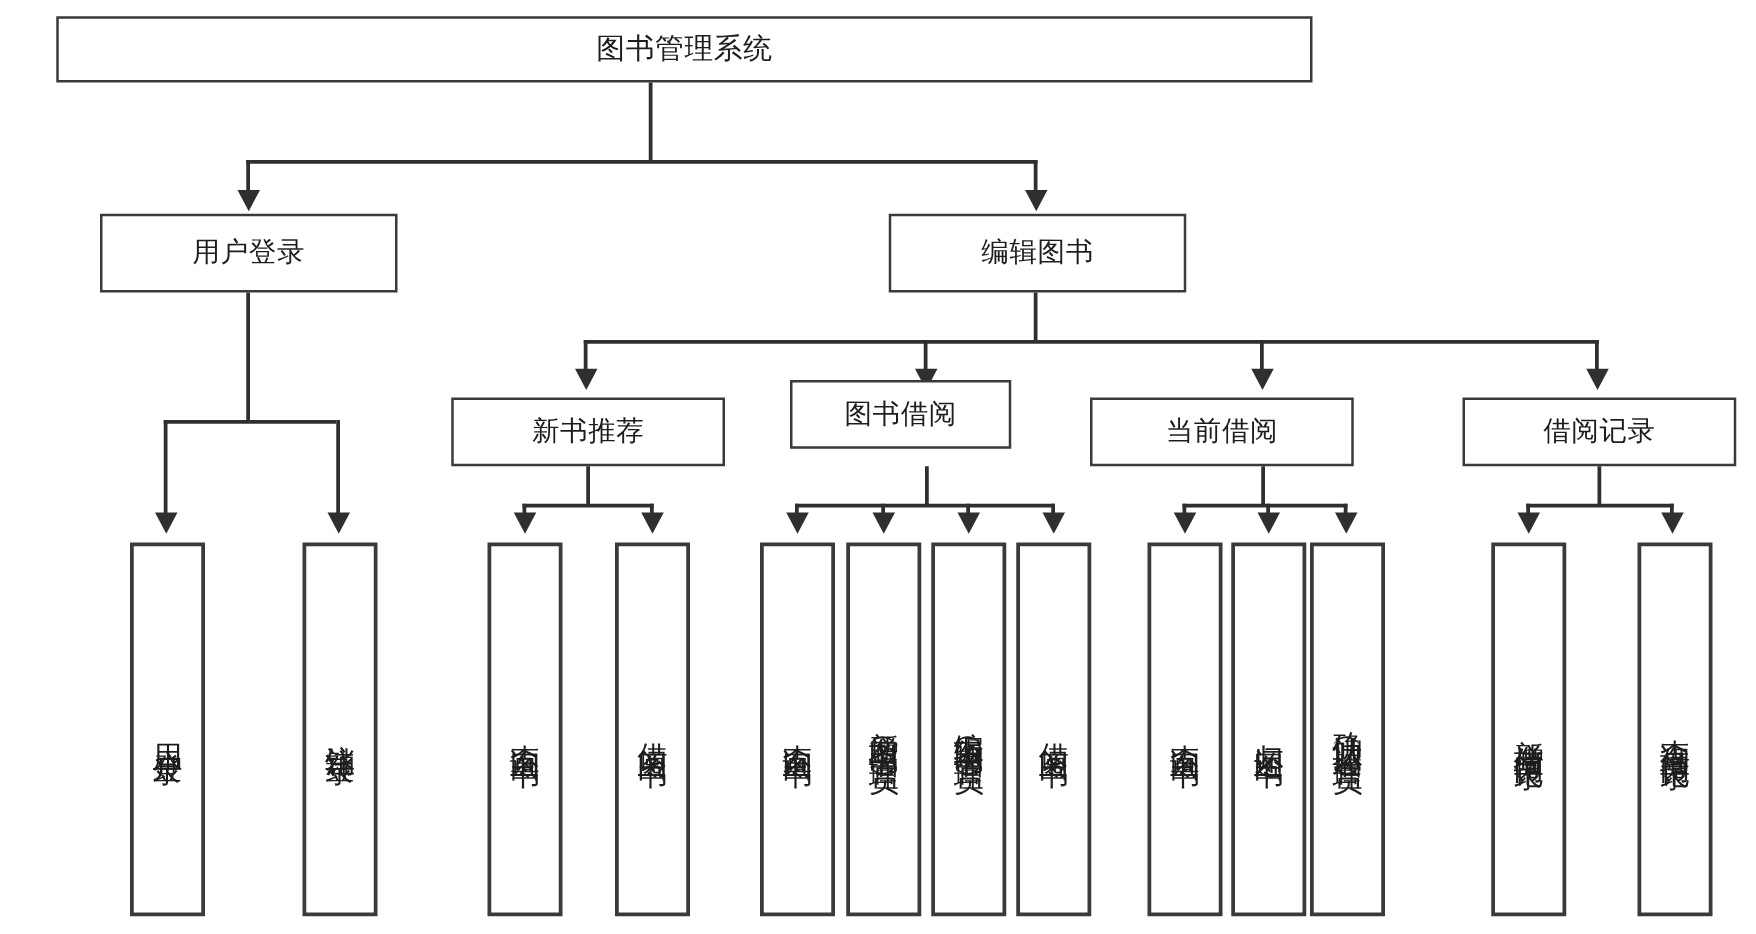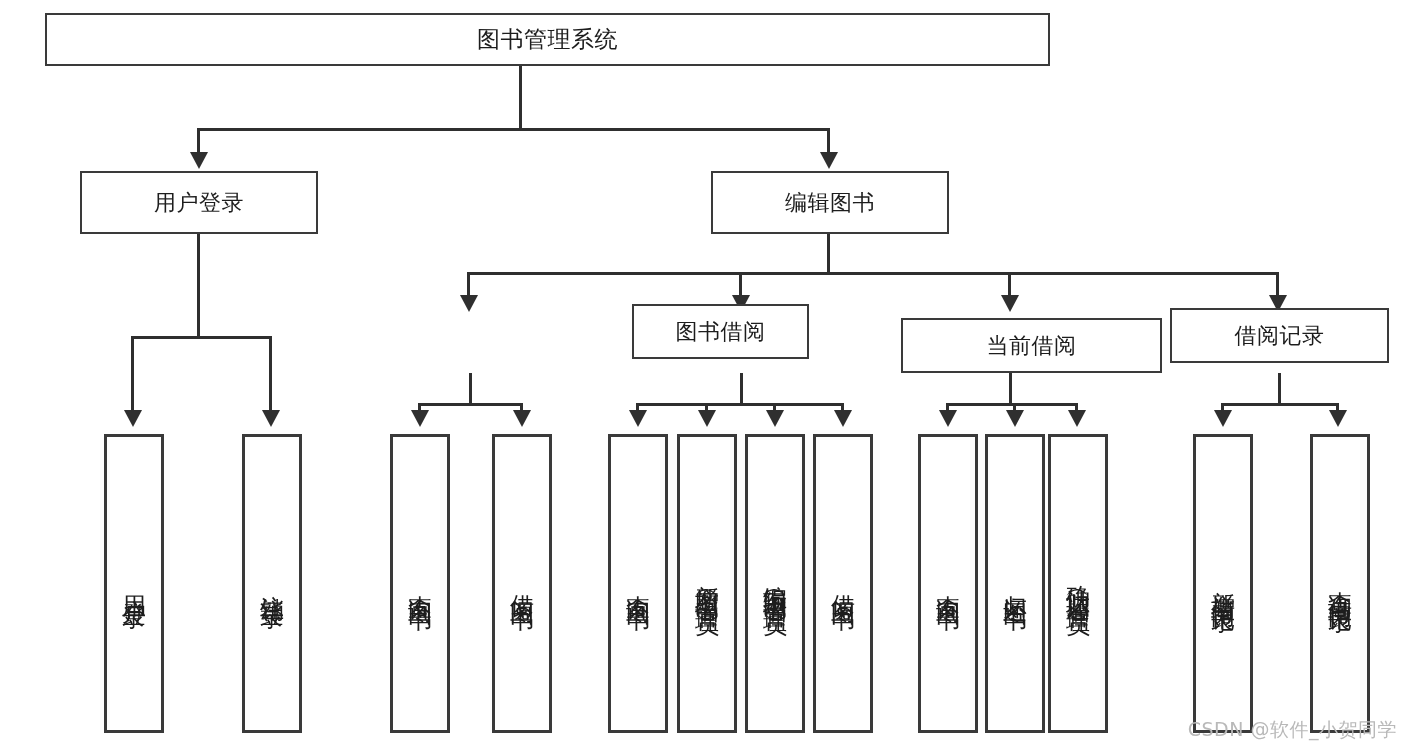--- a/index.html
+++ b/index.html
@@ -115,27 +115,30 @@
 
   <div class="seg vline" style="left:739px;top:272px;width:3px;height:25px;"></div>
   <div class="arrow" style="left:732px;top:295px;"></div>
 
   <div class="seg vline" style="left:1008px;top:272px;width:3px;height:25px;"></div>
   <div class="arrow" style="left:1001px;top:295px;"></div>
 
   <div class="seg vline" style="left:1276px;top:272px;width:3px;height:25px;"></div>
   <div class="arrow" style="left:1269px;top:295px;"></div>
 
+  <div class="node lvl2" style="left:361px;top:318px;width:219px;height:55px;">
+    <span class="label">新书推荐</span>
+  </div>
   <div class="node lvl2" style="left:632px;top:304px;width:177px;height:55px;justify-content:center;">
     <span class="label">图书借阅</span>
   </div>
-  <div class="node lvl2" style="left:901px;top:318px;width:261px;height:55px;">
+  <div class="node lvl2" style="left:872px;top:318px;width:211px;height:55px;">
     <span class="label">当前借阅</span>
   </div>
-  <div class="node lvl2" style="left:1170px;top:308px;width:219px;height:55px;">
+  <div class="node lvl2" style="left:1170px;top:318px;width:219px;height:55px;">
     <span class="label">借阅记录</span>
   </div>
 
   <div class="seg vline" style="left:469px;top:373px;width:3px;height:32px;"></div>
   <div class="seg hline" style="left:418px;top:403px;width:105px;height:3px;"></div>
   <div class="seg vline" style="left:418px;top:403px;width:3px;height:10px;"></div>
   <div class="arrow" style="left:411px;top:410px;"></div>
   <div class="seg vline" style="left:520px;top:403px;width:3px;height:10px;"></div>
   <div class="arrow" style="left:513px;top:410px;"></div>
 
@@ -203,15 +206,14 @@
     <span class="label">确认归还（管理员）</span>
   </div>
 
   <div class="node leaf" style="left:1193px;top:434px;width:60px;height:299px;">
     <span class="label">新增借阅记录</span>
   </div>
   <div class="node leaf" style="left:1310px;top:434px;width:60px;height:299px;">
     <span class="label">查询借阅记录</span>
   </div>
 
-  <div id="watermark">CSDN @软件_小贺同学</div>
 
 </div>
 
 </body></html>

